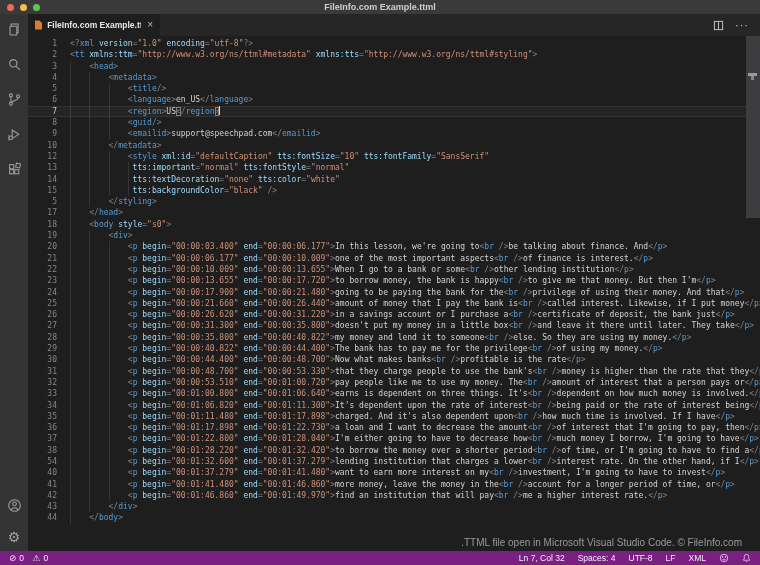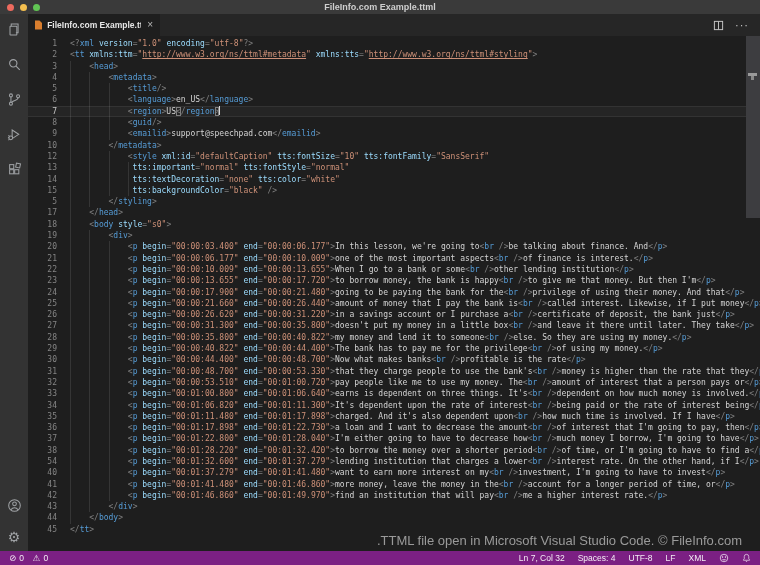--- a/index.html
+++ b/index.html
@@ -37,31 +37,31 @@
   .editor{flex:1;position:relative;background:#1e1e1e;overflow:hidden;}
   .code{position:absolute;top:2px;left:0;right:14px;font-family:"DejaVu Sans Mono",monospace;font-size:8px;line-height:11.3px;}
   .ln{display:flex;height:11.3px;}
   .num{flex:0 0 42px;text-align:right;padding-right:13px;box-sizing:border-box;color:#858585;}
   .codeline{white-space:pre;flex:1;min-width:0;}
   .ln.current{background:rgba(255,255,255,0.035);box-shadow:inset 0 1px 0 #333333,inset 0 -1px 0 #333333;}
   .ln.current .num{color:#c6c6c6;}
   .indent{display:inline-block;height:11.3px;vertical-align:top;
     background-image:repeating-linear-gradient(to right,rgba(255,255,255,0.10) 0,rgba(255,255,255,0.10) 1px,transparent 1px,transparent 4ch);}
   .tk-pd{color:#808080}.tk-tag{color:#569cd6}.tk-attr{color:#9cdcfe}.tk-str{color:#ce9178}
-  .tk-lnk{color:#ce9178;text-decoration:underline}.tk-txt{color:#d4d4d4}
+  .tk-lnk{color:#ce9178;}.tk-txt{color:#d4d4d4}
   .tk-bm{color:#808080;box-shadow:inset 0 0 0 1px #7f7f7f;}
   .cursor{display:inline-block;width:1px;height:9px;background:#d7d7d7;vertical-align:-1px;}
 
   
   .scrollbar{position:absolute;top:0;right:0;bottom:0;width:14px;}
   .sb-thumb{position:absolute;top:0;right:0;width:14px;height:182px;background:#3d3d40;}
   .sb-deco-h{position:absolute;top:37px;left:2px;width:9px;height:3px;background:#9a9a9a;}
   .sb-deco-v{position:absolute;top:40px;left:5px;width:3px;height:4px;background:#8a8a8a;}
 
-  .watermark{position:absolute;right:18px;bottom:3px;font-size:13px;color:#9a9a9a;}
+  .watermark{position:absolute;right:18px;bottom:3px;font-size:10px;color:#9a9a9a;}
 
   
   .statusbar{flex:0 0 14px;height:14px;background:#7b2083;display:flex;align-items:center;padding:0 9px;box-sizing:border-box;color:#f4ecf5;font-size:8.5px;}
   .sb-left{display:flex;align-items:center;gap:9px;}
   .sb-group{display:flex;align-items:center;gap:3px;}
   .sb-right{margin-left:auto;display:flex;align-items:center;gap:13px;}
   .sb-ico{font-family:"DejaVu Sans",sans-serif;font-size:8.5px;line-height:8.5px;}
   svg{display:block;}
 </style>
 </head>
@@ -316,24 +316,20 @@
               <span class="num">42</span>
               <span class="codeline"><span class="indent" style="width: 12ch;"></span><span class="tk-pd">&lt;</span><span class="tk-tag">p</span><span class="tk-txt"> </span><span class="tk-attr">begin</span><span class="tk-pd">=</span><span class="tk-str">"00:01:46.860"</span><span class="tk-txt"> </span><span class="tk-attr">end</span><span class="tk-pd">=</span><span class="tk-str">"00:01:49.970"</span><span class="tk-pd">&gt;</span><span class="tk-txt">find an institution that will pay</span><span class="tk-pd">&lt;</span><span class="tk-tag">br</span><span class="tk-txt"> </span><span class="tk-pd">/&gt;</span><span class="tk-txt">me a higher interest rate.</span><span class="tk-pd">&lt;/</span><span class="tk-tag">p</span><span class="tk-pd">&gt;</span></span>
             </div>
             <div class="ln">
               <span class="num">43</span>
               <span class="codeline"><span class="indent" style="width: 8ch;"></span><span class="tk-pd">&lt;/</span><span class="tk-tag">div</span><span class="tk-pd">&gt;</span></span>
             </div>
             <div class="ln">
               <span class="num">44</span>
               <span class="codeline"><span class="indent" style="width: 4ch;"></span><span class="tk-pd">&lt;/</span><span class="tk-tag">body</span><span class="tk-pd">&gt;</span></span>
-            </div>
-            <div class="ln">
-              <span class="num">45</span>
-              <span class="codeline"><span class="tk-pd">&lt;/</span><span class="tk-tag">tt</span><span class="tk-pd">&gt;</span></span>
             </div>
           </div>
         <div class="scrollbar">
           <div class="sb-thumb"></div>
           <div class="sb-deco-h"></div>
           <div class="sb-deco-v"></div>
         </div>
         <div class="watermark">.TTML file open in Microsoft Visual Studio Code. © FileInfo.com</div>
       </div>
     </div>

